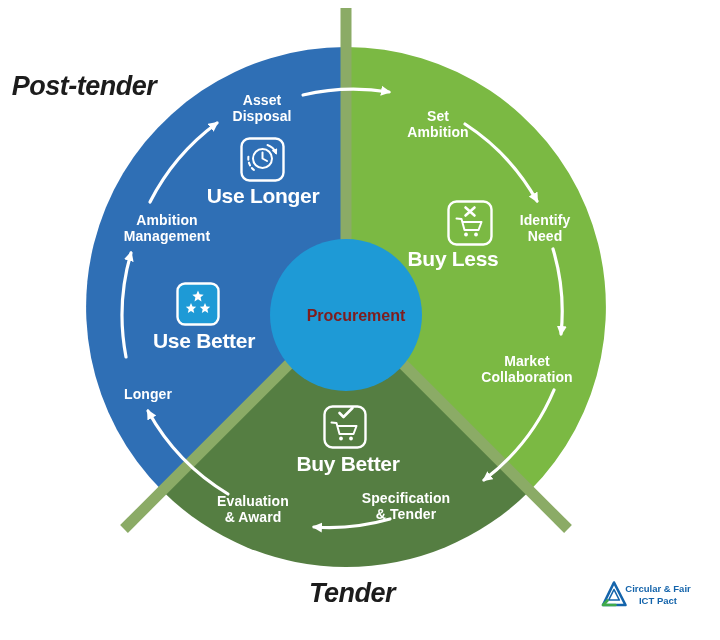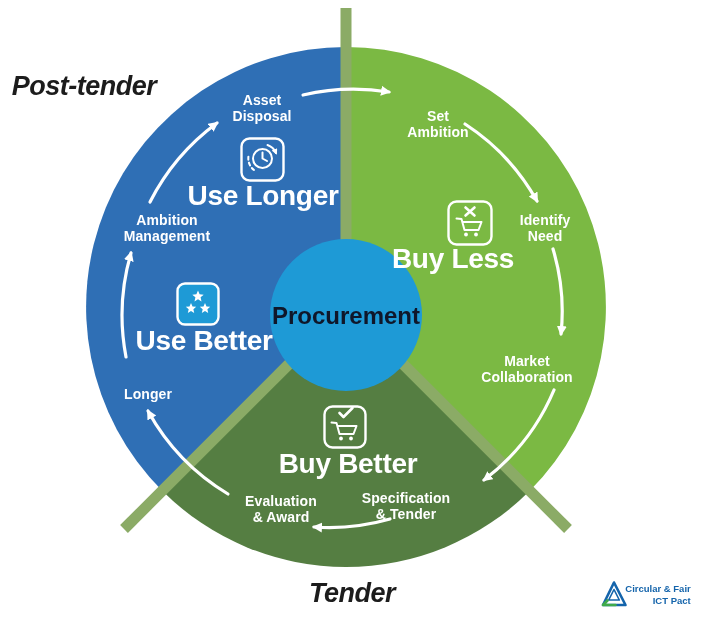--- a/index.html
+++ b/index.html
@@ -7,31 +7,31 @@
     position:relative;width:704px;height:640px;background:#ffffff;
     font-family:"Liberation Sans",sans-serif;overflow:hidden;
   }
   .stage svg.wheel{position:absolute;left:0;top:0;}
   .lbl{position:absolute;transform:translate(-50%,-50%);text-align:center;}
   .phase{
     font-size:27px;font-weight:700;font-style:italic;color:#1c1c1c;
     white-space:nowrap;letter-spacing:-0.5px;
   }
   .strategy{
-    font-size:28px;font-weight:700;color:#ffffff;white-space:nowrap;
+    font-size:21px;font-weight:700;color:#ffffff;white-space:nowrap;
     letter-spacing:-0.3px;
   }
   .step{
     font-size:14px;font-weight:600;color:#ffffff;line-height:1.16;
     white-space:pre-line;letter-spacing:0.1px;
   }
-  .center-label{font-size:24px;font-weight:700;color:#0f172a;line-height:1.25;}
+  .center-label{font-size:16px;font-weight:700;color:#7f1d1d;line-height:1.25;margin-left:10px;}
   .center-label span{display:block;}
   .logo-text{font-size:9.5px;font-weight:700;color:#1464ab;line-height:1.3;}
-  .logo-text span{display:block;white-space:nowrap;text-align:right;}
+  .logo-text span{display:block;white-space:nowrap;}
 </style>
 </head>
 <body>
 
 <div class="stage">
 
   <svg class="wheel" width="720" height="640" viewBox="0 0 720 640">
     <defs>
       <marker id="ah" markerUnits="userSpaceOnUse" markerWidth="12" markerHeight="12" refX="8" refY="5" orient="auto">
         <path d="M0,0 L10,5 L0,10 Z" fill="#ffffff"></path>
@@ -115,21 +115,21 @@
   <div class="lbl step" style="left:262px;top:108px">Asset
 Disposal</div>
   <div class="lbl step" style="left:438px;top:124px">Set
 Ambition</div>
   <div class="lbl step" style="left:545px;top:228px">Identify
 Need</div>
   <div class="lbl step" style="left:527px;top:369px">Market
 Collaboration</div>
   <div class="lbl step" style="left:406px;top:506px">Specification
 &amp; Tender</div>
-  <div class="lbl step" style="left:281px;top:509px">Evaluation
+  <div class="lbl step" style="left:253px;top:509px">Evaluation
 &amp; Award</div>
   <div class="lbl step" style="left:148px;top:394px">Longer</div>
   <div class="lbl step" style="left:167px;top:228px">Ambition
 Management</div>
 
   <div class="lbl center-label" style="left:346px;top:316px">
     <span>Procurement</span>
   </div>
 
   <div class="lbl logo-text" style="left:658px;top:595px">

